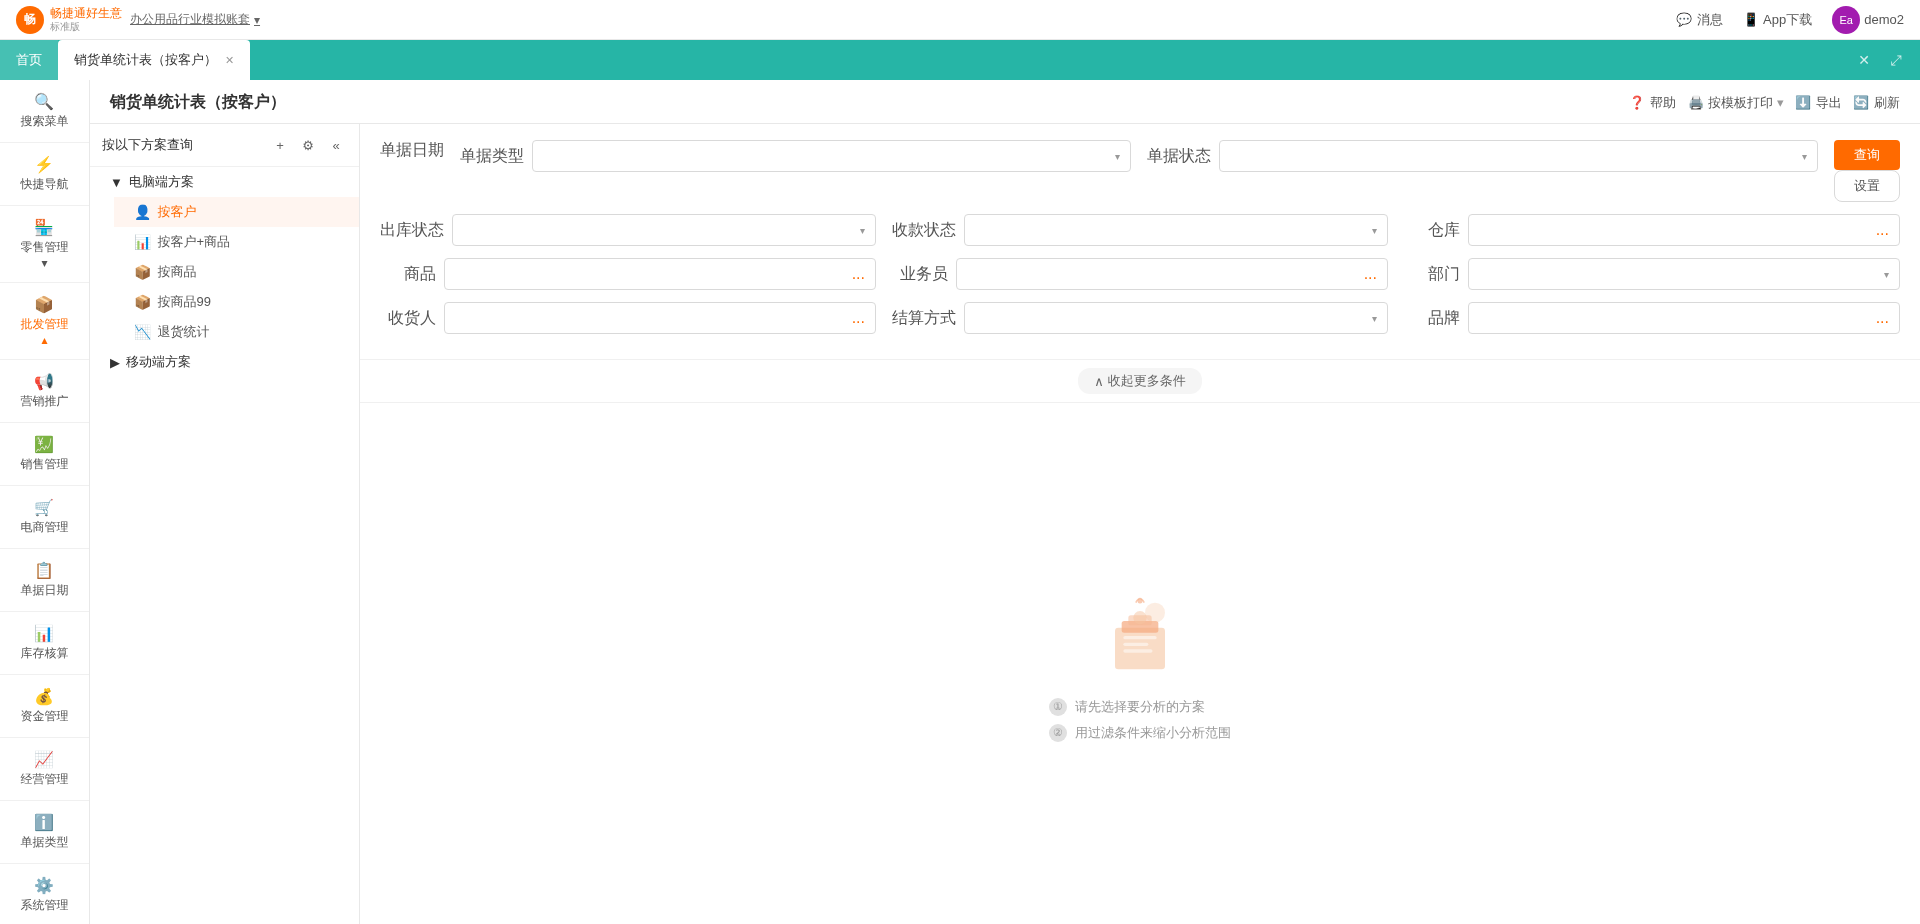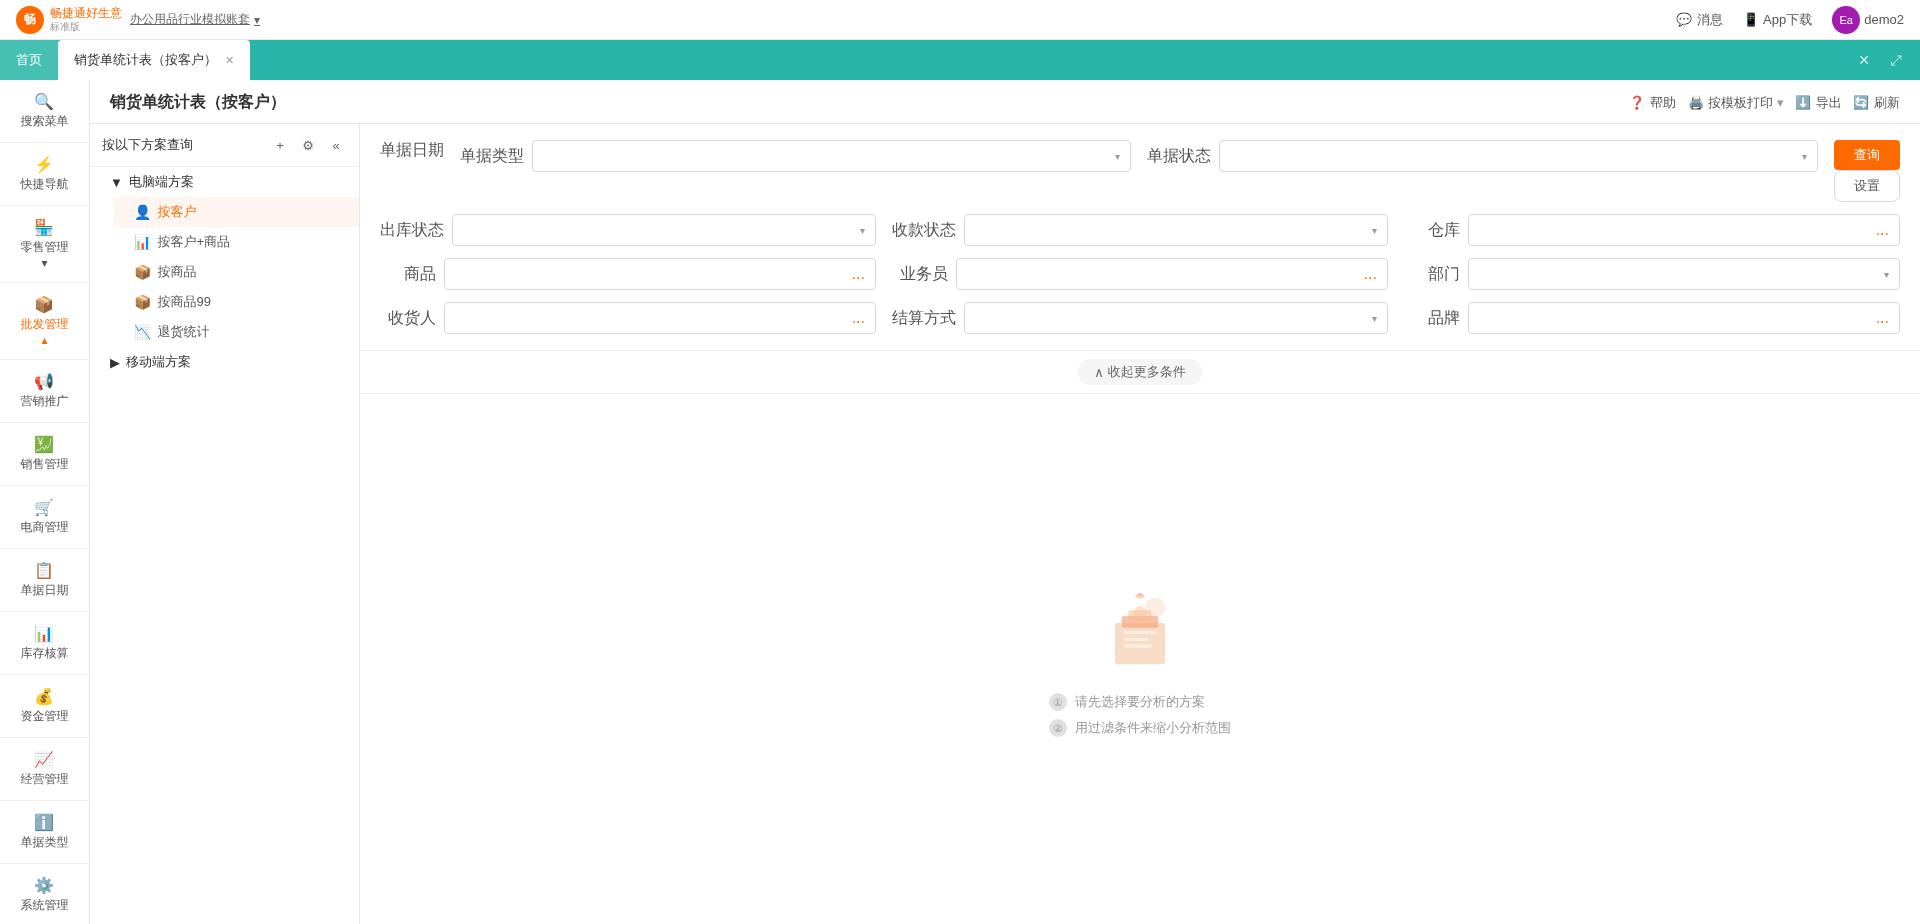--- a/index.html
+++ b/index.html
@@ -67,21 +67,21 @@
     .tree-group { padding-left: 8px; }
     .tree-parent { padding: 6px 12px; display: flex; align-items: center; gap: 6px; cursor: pointer; font-size: 13px; color: #333; font-weight: 500; }
     .sub-items { padding-left: 16px; }
 
     
     .right-panel { flex: 1; background: #fff; overflow: hidden; display: flex; flex-direction: column; }
 
     
     .filter-area { padding: 16px 20px; border-bottom: 1px solid #f0f0f0; flex-shrink: 0; }
     .filter-row { display: flex; align-items: center; gap: 16px; margin-bottom: 12px; }
-    .filter-row:last-child { margin-bottom: 0; }
+    .filter-row:last-child { margin-bottom: 9px; }
     .filter-item { display: flex; align-items: center; gap: 8px; flex: 1; }
     .filter-label { font-size: 16px; color: #555; white-space: nowrap; min-width: 56px; text-align: right; }
     .filter-control { flex: 1; height: 32px; border: 1px solid #d9d9d9; border-radius: 4px; padding: 0 10px; display: flex; align-items: center; justify-content: space-between; cursor: pointer; background: #fff; font-size: 13px; color: #333; }
     .filter-control .placeholder { color: #bbb; }
     .filter-control .arrow { color: #999; font-size: 10px; }
     .date-btns { display: flex; align-items: center; gap: 4px; }
     .date-btn { padding: 2px 8px; border-radius: 12px; font-size: 12px; cursor: pointer; color: #555; border: 1px solid transparent; }
     .date-btn.active { background: #ff6a00; color: #fff; border-color: #ff6a00; }
     .date-range-text { font-size: 12px; color: #999; }
     .filter-dots { color: #ff6a00; cursor: pointer; font-size: 16px; }

